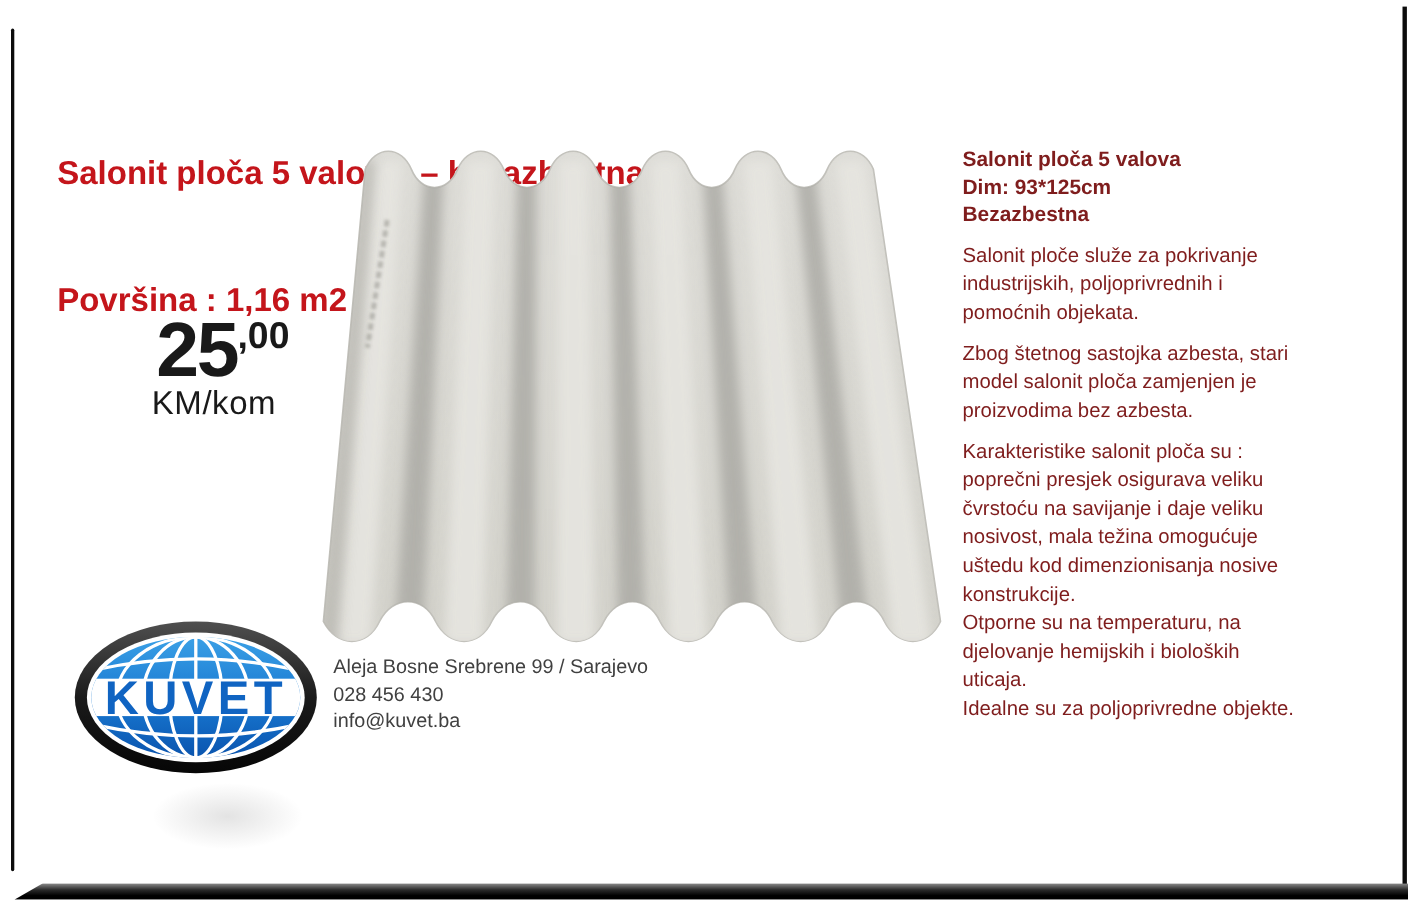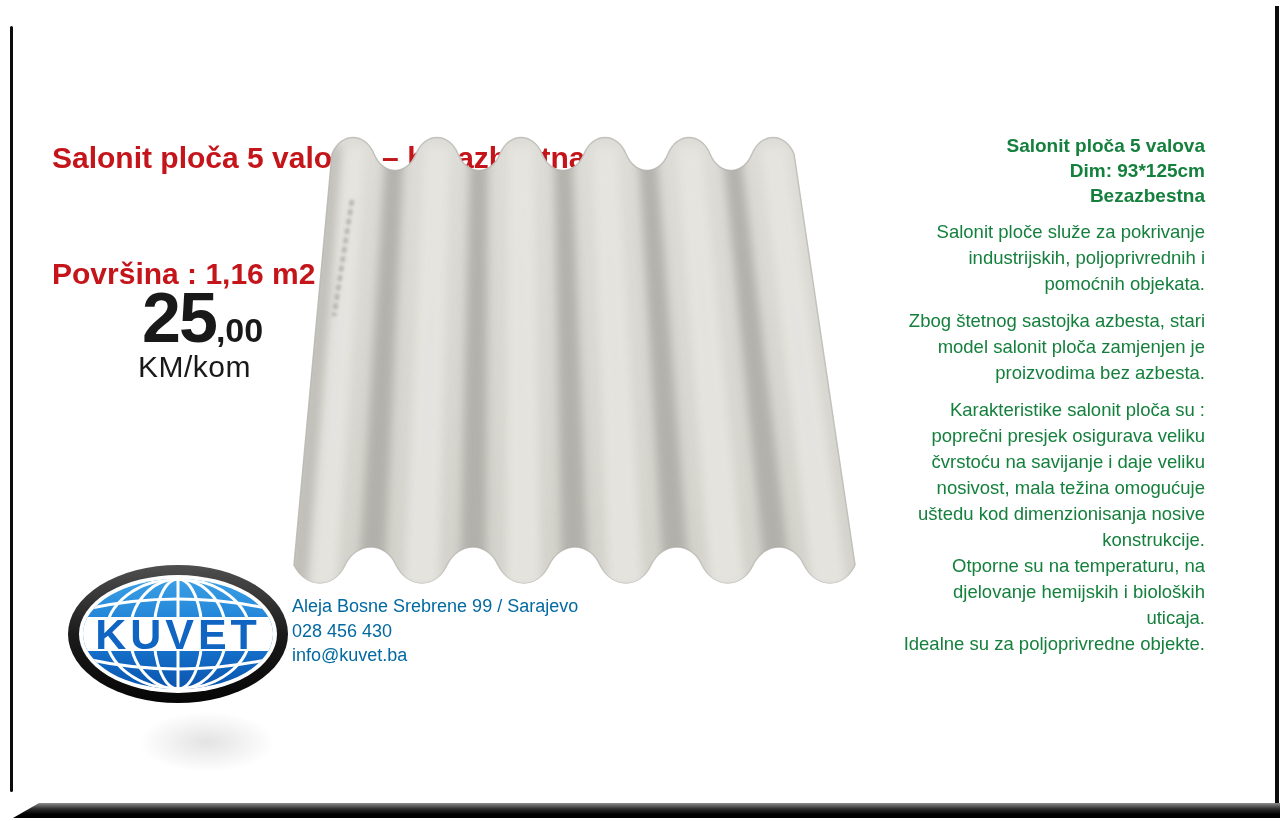--- a/index.html
+++ b/index.html
@@ -14,41 +14,41 @@
   .edge-right{left:1275px;top:6px;width:4px;height:799px;background:#0c0c0c;}
   .edge-bottom{left:13px;top:803px;width:1267px;height:15px;
     background:linear-gradient(180deg,#8d8d8d 0%,#2a2a2a 40%,#000 75%);
     clip-path:polygon(0 100%, 26px 0, 100% 0, 100% 100%);}
 
   
   .title{left:52px;top:62px;color:#c4151b;font-weight:bold;font-size:30px;line-height:38.5px;white-space:pre;}
 
   
   .price{left:138px;top:286px;color:#191919;}
-  .price .row{display:flex;align-items:flex-end;padding-left:4px;}
+  .price .row{display:flex;align-items:flex-start;padding-left:4px;}
   .price .big{font-size:70px;line-height:64px;font-weight:600;letter-spacing:-2px;}
   .price .small{font-size:34px;font-weight:600;}
   .price .unit{font-size:30px;font-weight:500;margin-top:0;letter-spacing:0.5px;}
 
   
   .sheet{left:288px;top:126px;width:580px;height:478px;}
 
   
-  .right-col{left:875px;top:133px;width:330px;font-size:18.5px;line-height:26px;color:#15803d;text-align:right;}
+  .right-col{left:875px;top:133px;width:330px;font-size:18.5px;line-height:26px;color:#7f1d1d;}
   .right-col .hdr{font-weight:bold;font-size:19px;line-height:25px;white-space:pre-line;}
   .right-col p{margin:11px 0 0;white-space:pre-line;}
   .right-col p.first{}
 
   
   .logo{left:62px;top:560px;width:232px;height:150px;}
   .logo-shadow{left:112px;top:700px;width:190px;height:84px;
     background:radial-gradient(ellipse closest-side,rgba(40,40,40,0.13),rgba(40,40,40,0) 72%);}
 
   
-  .contact{left:292px;top:594px;font-size:18px;line-height:24.5px;color:#0369a1;}
+  .contact{left:303px;top:594px;font-size:18px;line-height:24.5px;color:#404040;}
 </style>
 </head>
 <body>
 
 <div class="card">
 
   <div class="abs edge-left"></div>
   <div class="abs edge-right"></div>
   <div class="abs edge-bottom"></div>
 

